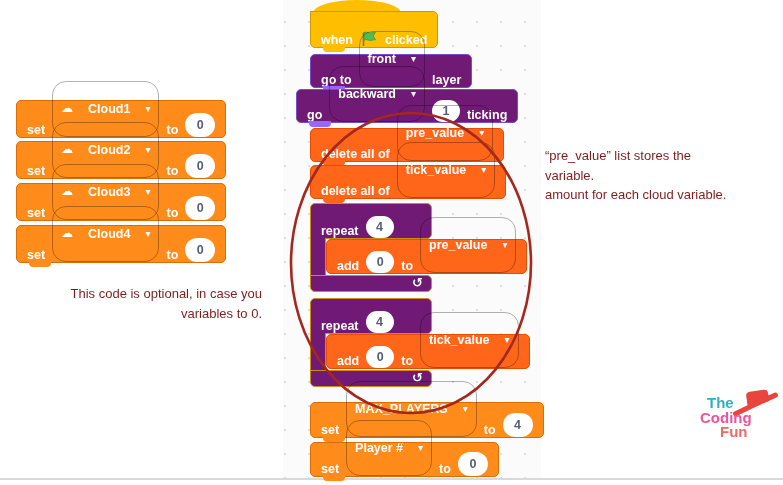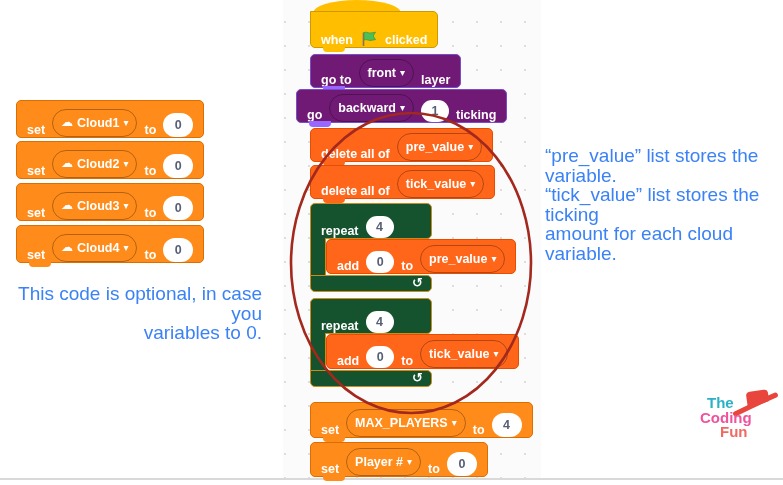--- a/index.html
+++ b/index.html
@@ -19,56 +19,56 @@
 
   
   .block{
     position:absolute;display:inline-flex;align-items:flex-end;gap:7px;
     padding:0 10px;border-radius:5px;color:#fff;
     font-size:12.5px;font-weight:600;white-space:nowrap;box-sizing:border-box;
   }
   .events {background:#FFBF00;border:1px solid #CC9900;}
   .looks  {background:#701a75;border:1px solid #774DCB;}
   .list   {background:#FF661A;border:1px solid #E64D00;}
-  .control{background:#14532d;border:1px solid #CF8B17;}
+  .control{background:#701a75;border:1px solid #CF8B17;}
   .vars   {background:#FF8C1A;border:1px solid #DB6E00;}
 
   .bump{position:absolute;left:12px;bottom:-5px;width:22px;height:6px;border-radius:0 0 4px 4px;}
   .bump.events{background:#FFBF00;border:none;}
   .bump.looks{background:#9966FF;border:none;}
   .bump.list{background:#FF661A;border:none;}
   .bump.vars{background:#FF8C1A;border:none;}
 
   .hat-top{
     position:absolute;left:313px;top:0;width:88px;height:13px;
     background:#FFBF00;border-radius:50% 50% 0 0 / 100% 100% 0 0;
   }
 
   .dropdown{
-    display:inline-flex;align-items:center;gap:4px;
+    display:inline-flex;align-items:center;gap:15px;
     border:1px solid rgba(0,0,0,.30);border-radius:14px;
-    padding:4px 8px;line-height:1;height:18px;
+    padding:18px 8px;line-height:1;height:18px;
   }
   .dd-arrow{font-size:10px;line-height:1;}
   .oval{
     background:#fff;color:#575E75;border-radius:999px;
     min-width:30px;height:24px;display:inline-flex;align-items:center;justify-content:center;
     font-weight:600;font-size:12.5px;padding:0 6px;box-sizing:border-box;
   }
   .oval.small{min-width:28px;height:22px;}
 
   .c-arm{position:absolute;width:16px;}
   .c-footer{position:absolute;border-radius:5px;display:flex;align-items:center;justify-content:flex-end;
     padding:0 8px;color:#fff;box-sizing:border-box;}
   .loop-arrow{font-size:13px;font-weight:700;transform:translateY(-1px);}
 
   .cloud-icon{font-size:12px;line-height:1;transform:translateY(-1px);}
 
   
-  .caption{position:absolute;color:#3b82f6;font-size:19px;line-height:19.5px;}
+  .caption{position:absolute;color:#7f1d1d;font-size:13px;line-height:19.5px;}
 
   
   .logo{position:absolute;left:700px;top:396px;width:90px;font-weight:700;line-height:14.5px;font-size:15px;}
   .logo .l1{color:#2BB1C4;margin-left:7px;}
   .logo .l2{color:#EF539C;}
   .logo .l3{color:#F06A62;margin-left:20px;}
   .logo-hat{position:absolute;left:731px;top:386px;transform:rotate(-8deg);}
 
   .ellipse-svg{position:absolute;left:286px;top:108px;pointer-events:none;}
   svg{display:block;}
@@ -234,21 +234,20 @@
   <span class="bump vars"></span>
 </div>
 
 <svg class="ellipse-svg" width="252" height="312">
   <ellipse cx="125" cy="155" rx="120" ry="150" fill="none" stroke="#A3281E" stroke-width="2.6"></ellipse>
 </svg>
 
 <div class="caption" style="left:545px;top:146px;width:238px;">
   <div>“pre_value” list stores the</div>
   <div>variable.</div>
-  <div>“tick_value” list stores the ticking</div>
   <div>amount for each cloud variable.</div>
 </div>
 
 <svg class="logo-hat" width="48" height="30" viewBox="0 0 48 30">
   <path d="M20 5 h14 a4 4 0 0 1 4 4 v8 l-22 4 v-12 a4 4 0 0 1 4 -4 z" fill="#E8453C"></path>
   <path d="M3 25 Q 24 18 45 12" stroke="#E8453C" stroke-width="5" fill="none" stroke-linecap="round"></path>
 </svg>
 <div class="logo">
   <div class="l1">The</div>
   <div class="l2">Coding</div>

